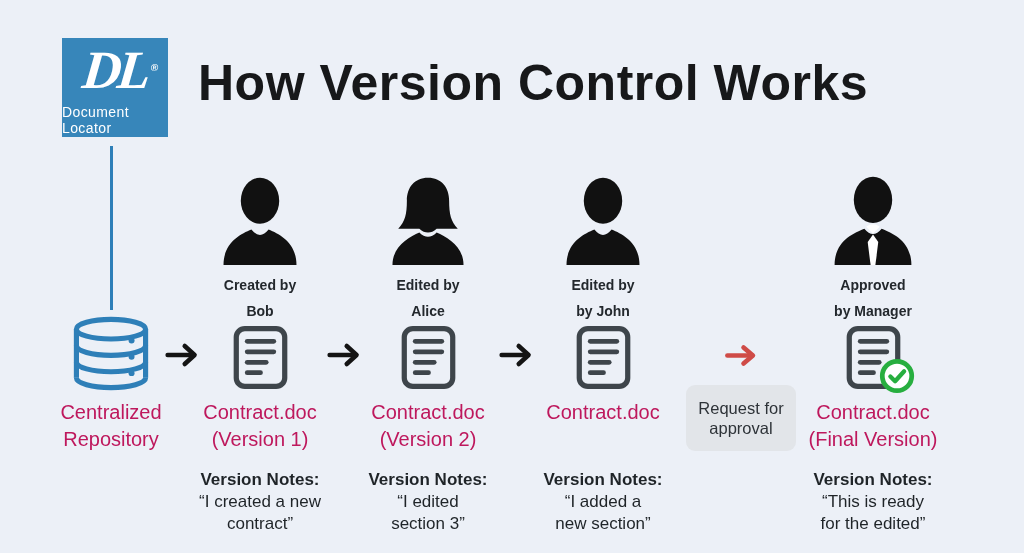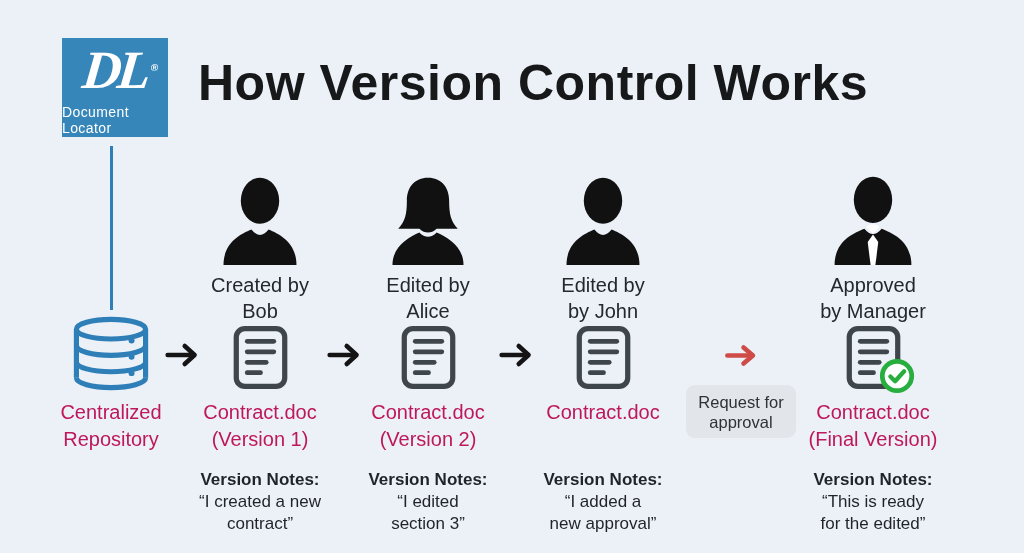--- a/index.html
+++ b/index.html
@@ -47,21 +47,21 @@
 
   
   .person { width: 96px; height: 96px; top: 172px; }
   .person-1 { left: 212px; }
   .person-2 { left: 380px; }
   .person-3 { left: 555px; }
   .person-4 { left: 825px; }
 
   .person-label {
     top: 272px; width: 190px; text-align: center;
-    font-size: 20px; line-height: 26px; color: #23282d;
+    font-size: 14px; line-height: 26px; color: #23282d; font-weight: bold;
   }
   .plabel-1 { left: 165px; }
   .plabel-2 { left: 333px; }
   .plabel-3 { left: 508px; }
   .plabel-4 { left: 778px; }
 
   
   .db-icon { left: 68px; top: 316px; width: 86px; height: 75px; }
   .doc { top: 324px; width: 57px; height: 67px; }
   .doc-1 { left: 232px; }
@@ -82,21 +82,21 @@
     font-size: 20px; line-height: 27px; color: #be185d;
   }
   .ilabel-repo { left: 16px; }
   .ilabel-1 { left: 165px; }
   .ilabel-2 { left: 333px; }
   .ilabel-3 { left: 508px; }
   .ilabel-4 { left: 778px; }
 
   
   .request-box {
-    left: 686px; top: 385px; width: 110px; height: 53px;
+    left: 686px; top: 385px; width: 110px; height: 66px;
     background: #e2e5e9; border-radius: 9px;
     display: flex; flex-direction: column; align-items: center; justify-content: center;
     font-size: 16.5px; line-height: 20px; color: #2e3338; text-align: center;
   }
 
   
   .notes {
     top: 469px; width: 200px; text-align: center;
     font-size: 17px; line-height: 22px; color: #1f2428;
   }
@@ -298,19 +298,19 @@
     <span class="line">contract”</span>
 </div>
 <div class="abs notes notes-2">
   <span class="line notes-title">Version Notes:</span>
   <span class="line">“I edited</span>
     <span class="line">section 3”</span>
 </div>
 <div class="abs notes notes-3">
   <span class="line notes-title">Version Notes:</span>
   <span class="line">“I added a</span>
-    <span class="line">new approval”</span>
+    <span class="line">new section”</span>
 </div>
 <div class="abs notes notes-4">
   <span class="line notes-title">Version Notes:</span>
   <span class="line">“This is ready</span>
     <span class="line">for the edited”</span>
 </div>
 
 </body></html>

